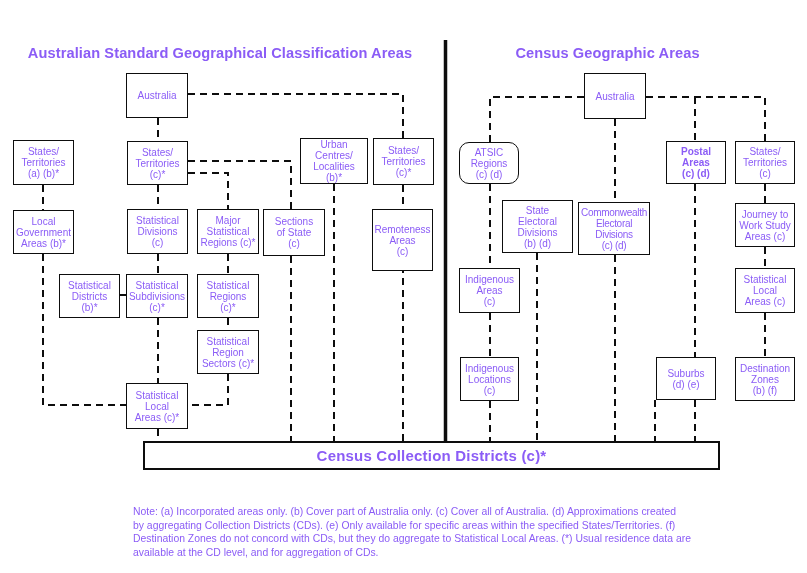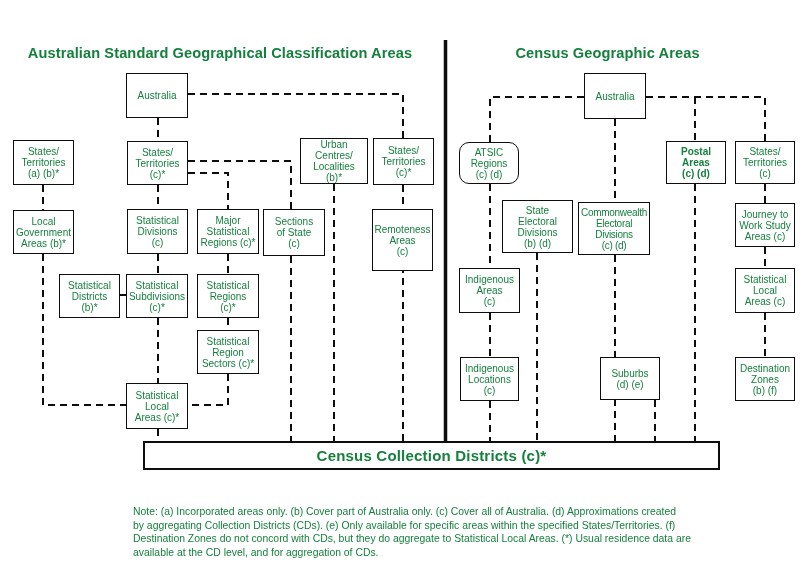--- a/index.html
+++ b/index.html
@@ -1,18 +1,18 @@
 <!DOCTYPE html>
 <html><head>
 <meta charset="utf-8">
 <style>
   html,body { margin:0; padding:0; background:#ffffff; }
   #stage {
     position:relative; width:807px; height:573px; background:#ffffff;
-    font-family:"Liberation Sans", sans-serif; color:#15803d; overflow:hidden;
+    font-family:"Liberation Sans", sans-serif; color:#8b5cf6; overflow:hidden;
   }
   .connectors { position:absolute; left:0; top:0; }
   .section-title {
     position:absolute; font-weight:bold; font-size:14.6px; text-align:center;
     letter-spacing:0.1px; white-space:nowrap;
   }
   .node {
     position:absolute; box-sizing:border-box; background:#ffffff;
     border:1.5px solid #0d0d0d; display:flex; align-items:center; justify-content:center;
     text-align:center; font-size:10px; line-height:11px; white-space:pre-line;
@@ -145,21 +145,21 @@
 Areas (c)</div>
   <div class="node" style="left:459px; top:268px; width:61px; height:45px;">Indigenous
 Areas
 (c)</div>
   <div class="node" style="left:735px; top:268px; width:60px; height:45px;">Statistical
 Local
 Areas (c)</div>
   <div class="node" style="left:460px; top:357px; width:59px; height:44px;">Indigenous
 Locations
 (c)</div>
-  <div class="node" style="left:600px; top:357px; width:60px; height:43px;">Suburbs
+  <div class="node" style="left:656px; top:357px; width:60px; height:43px;">Suburbs
 (d) (e)</div>
   <div class="node" style="left:735px; top:357px; width:60px; height:44px;">Destination
 Zones
 (b) (f)</div>
 
   <div class="big-node" style="left:143px; top:441px; width:577px; height:29px;text-align:right;">Census Collection Districts (c)*</div>
 
   <div class="note">
     <div class="note-line">Note: (a) Incorporated areas only. (b) Cover part of Australia only. (c) Cover all of Australia. (d) Approximations created</div>
     <div class="note-line">by aggregating Collection Districts (CDs). (e) Only available for specific areas within the specified States/Territories. (f)</div>

